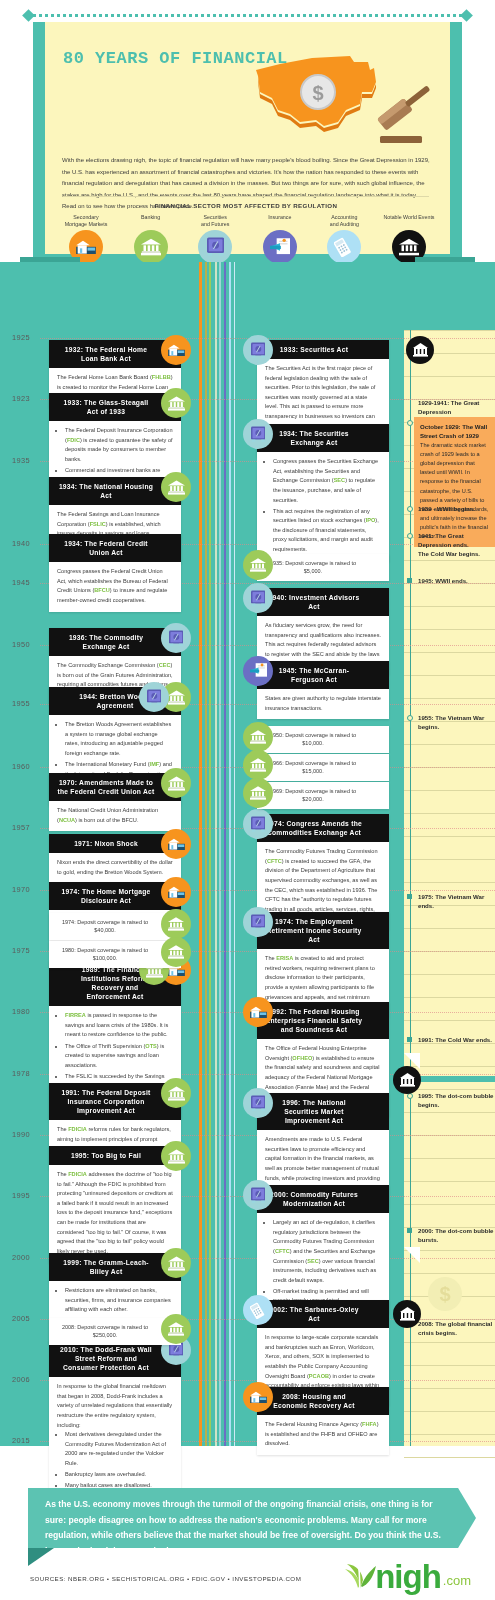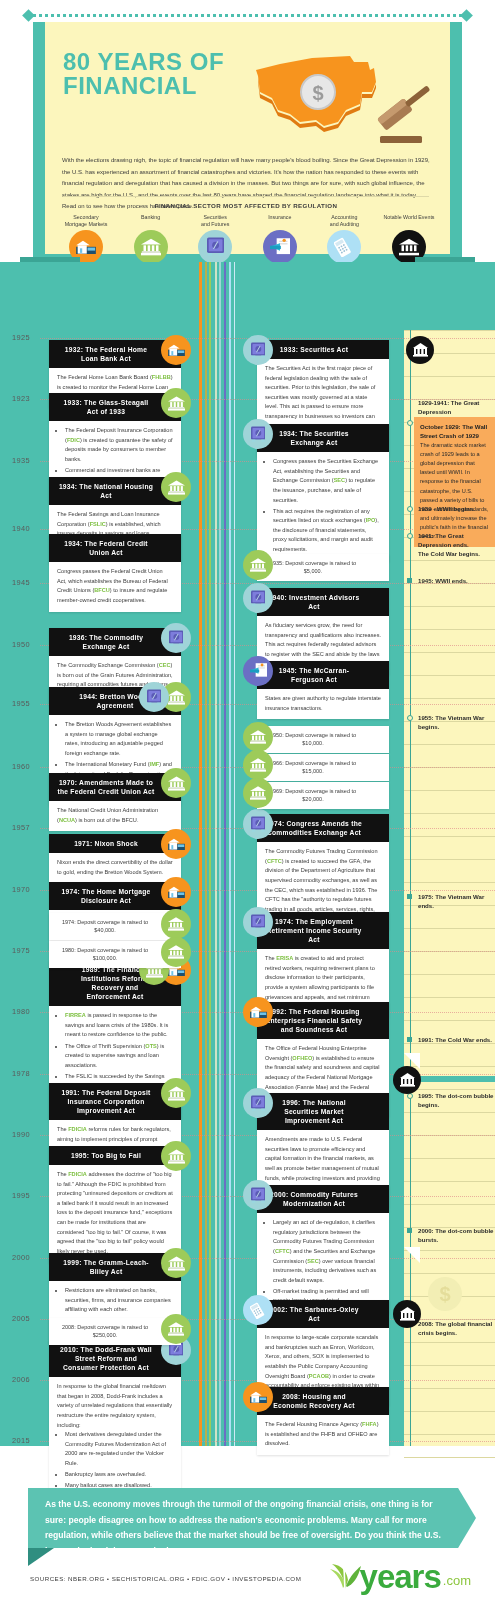--- a/index.html
+++ b/index.html
@@ -65,21 +65,21 @@
     clip-path: polygon(0 0, 100% 0, 100% 100%, 0 40%);
   }
 
   .title {
     position: absolute; left: 63px; top: 28px; width: 240px;
     color: #4dbfae;
     font-weight: bold;
     letter-spacing: 0.5px;
     line-height: 1.02;
   }
-  .title .l1 { display:block; font-size: 24px; }
+  .title .l1 { display:block; font-size: 17px; font-family: Liberation Mono, monospace; }
   .title .l2 { display:block; font-size: 23px; }
   .title .l3 { display:block; font-size: 33px; }
 
   .intro {
     position: absolute; left: 62px; top: 133px; width: 368px;
     font-size: 6.0px; line-height: 1.92;
     color: #3c3c3c; text-align: left;
   }
 
   .sector-divider {
@@ -476,21 +476,21 @@
         <div class="dots"></div>
       </div>
       <div class="year-tick" style="top: 394.3px;">
         <span class="year-lbl">1923</span>
         <div class="dots"></div>
       </div>
       <div class="year-tick" style="top: 455.6px;">
         <span class="year-lbl">1935</span>
         <div class="dots"></div>
       </div>
-      <div class="year-tick" style="top: 524px;">
+      <div class="year-tick" style="top: 539px;">
         <span class="year-lbl">1940</span>
         <div class="dots"></div>
       </div>
       <div class="year-tick" style="top: 578.2px;">
         <span class="year-lbl">1945</span>
         <div class="dots"></div>
       </div>
       <div class="year-tick" style="top: 639.5px;">
         <span class="year-lbl">1950</span>
         <div class="dots"></div>
@@ -1165,17 +1165,17 @@
   <div class="sources">SOURCES: NBER.ORG  •  SECHISTORICAL.ORG  •  FDIC.GOV  •  INVESTOPEDIA.COM</div>
   <div class="mint">
     <div class="leaf">
       <svg width="34" height="38" viewBox="0 0 34 38">
         <path d="M17 37 C16 26 12 18 4 12 C14 13 19 20 20 28 Z" fill="#8cc63f"></path>
         <path d="M18 34 C22 24 28 18 33 14 C30 26 25 32 19 35 Z" fill="#5fb33a"></path>
         <path d="M15 36 C13 28 9 22 2 17 C11 19 16 26 17 33 Z" fill="#a8d95f"></path>
         <path d="M17 38 C17 24 16 14 14 2" stroke="#ffffff" stroke-width="1.6" fill="none"></path>
       </svg>
     </div>
-    <span class="word">years</span>
+    <span class="word">nigh</span>
     <span class="com">.com</span>
   </div>
 
 </div>
 
 </body></html>

